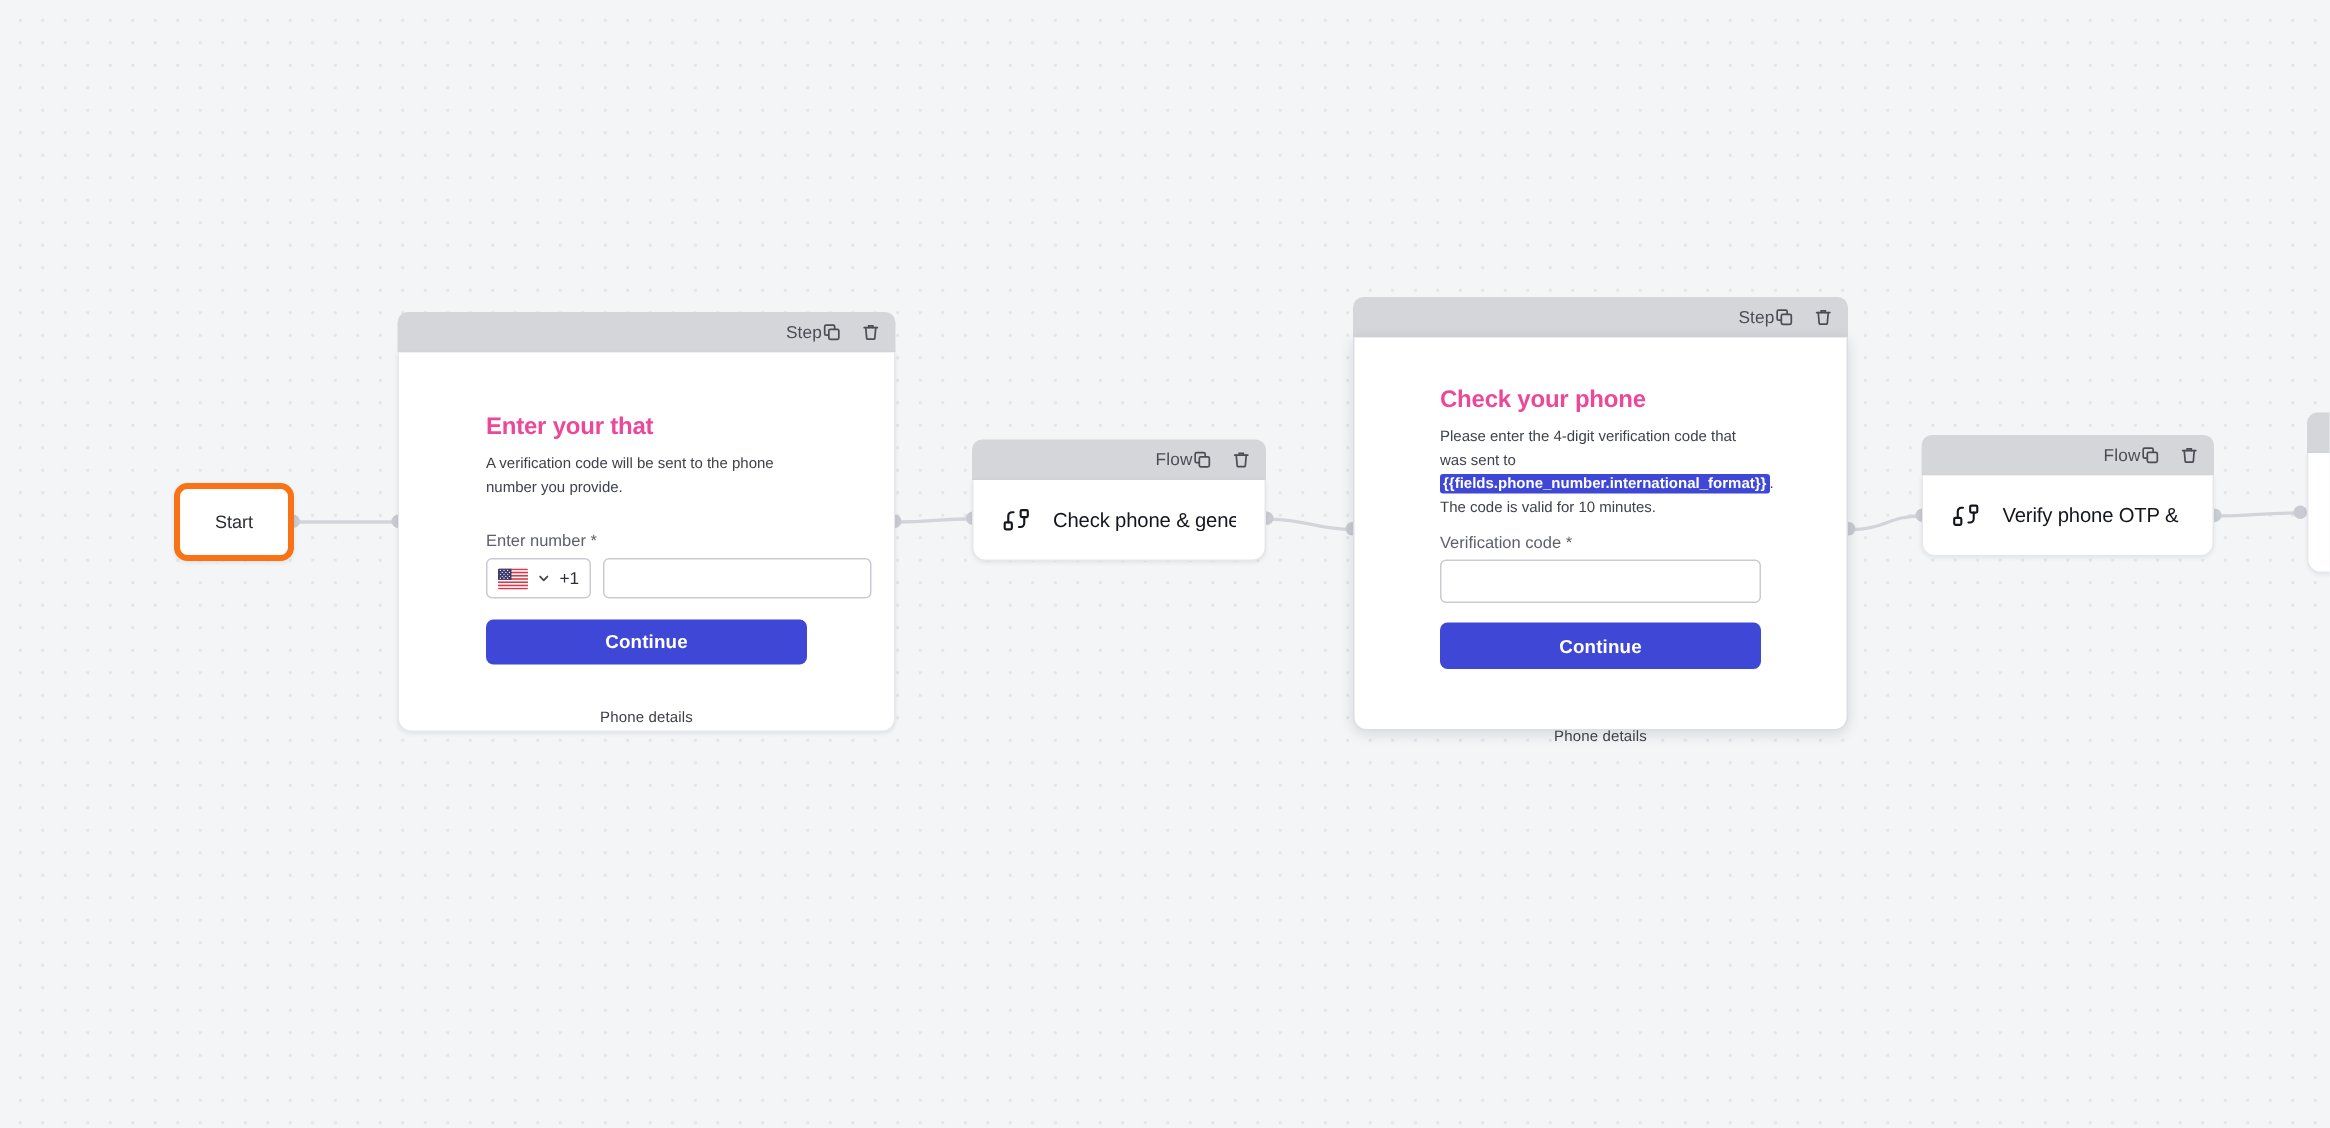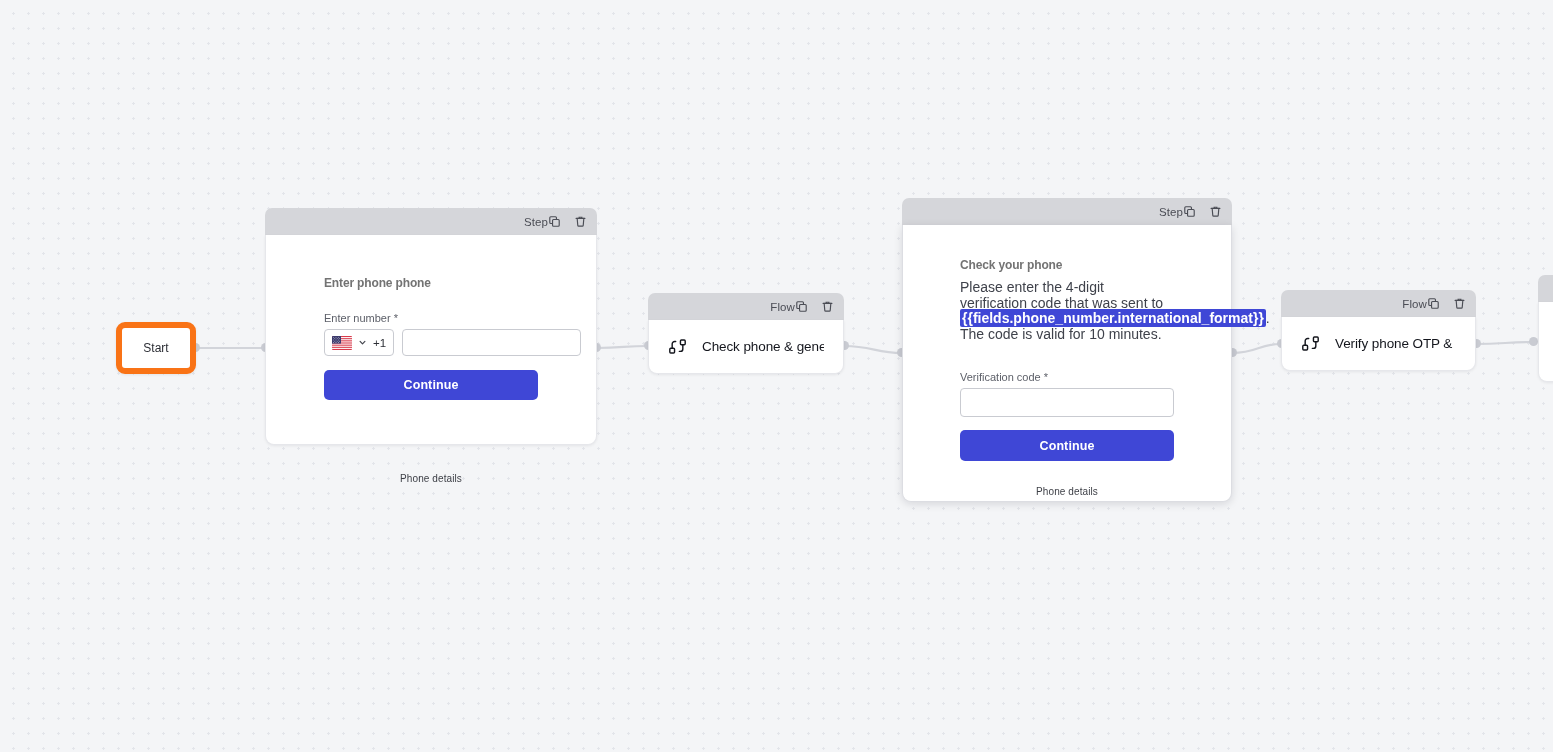--- a/index.html
+++ b/index.html
@@ -81,28 +81,28 @@
     font-size: 10px;
     color: #3d3f46;
     letter-spacing: 0.1px;
   }
 
   
   .screen {
     padding: 41px 58px 44px 58px;
   }
   .screen h2 {
-    font-size: 12px;
+    font-size: 16px;
     font-weight: 700;
-    color: #737373;
+    color: #ec4899;
     letter-spacing: -0.15px;
     margin-bottom: 8px;
   }
   .screen p.desc {
-    font-size: 14px;
+    font-size: 10px;
     line-height: 15.5px;
     color: #3f424b;
   }
   .field-label {
     font-size: 11px;
     color: #5d6069;
     margin-bottom: 5px;
   }
   .field-group { margin-top: 22px; }
 
@@ -204,21 +204,21 @@
   <div class="handle" style="left:592px;top:343px;"></div>
   <div class="handle" style="left:644px;top:341px;"></div>
   <div class="handle" style="left:840px;top:341px;"></div>
   <div class="handle" style="left:897px;top:348px;"></div>
   <div class="handle" style="left:1228px;top:348px;"></div>
   <div class="handle" style="left:1277px;top:339px;"></div>
   <div class="handle" style="left:1472px;top:339px;"></div>
   <div class="handle" style="left:1529px;top:337px;"></div>
 
   <div class="node" style="left:116px;top:322px;width:80px;height:52px;">
-    <div style="width:100%;height:100%;background:#fff;border:6px solid #f97316;border-radius:9px;box-shadow:0 1px 3px rgba(16,18,32,0.07);display:flex;align-items:center;justify-content:center;">
+    <div style="width:100%;height:100%;background:#fff;border:4px solid #f97316;border-radius:9px;box-shadow:0 1px 3px rgba(16,18,32,0.07);display:flex;align-items:center;justify-content:center;">
       <span style="font-size:12px;color:#2c2e35;">Start</span>
     </div>
   </div>
 
   <div class="node" style="left:265px;top:208px;width:332px;">
     <div class="node-header">
       <span class="title">Step</span>
       <span class="hdr-icons">
         <span class="icon-btn">
           <svg width="13" height="13" viewBox="0 0 16 16" fill="none" stroke="#4b4d55" stroke-width="1.4">
@@ -230,21 +230,22 @@
           <svg width="13" height="13" viewBox="0 0 16 16" fill="none" stroke="#4b4d55" stroke-width="1.4" stroke-linecap="round">
             <path d="M2.6 4.2h10.8"></path>
             <path d="M6.3 4.2V2.8h3.4v1.4"></path>
             <path d="M3.9 4.2l.75 8.6a1 1 0 0 0 1 .9h4.7a1 1 0 0 0 1-.9l.75-8.6"></path>
           </svg>
         </span>
       </span>
     </div>
     <div class="node-body">
       <div class="screen">
-        <h2>Enter phone phone</h2>
+        <h2>Enter your that</h2>
+        <p class="desc">A verification code will be sent to the phone number you provide.</p>
 
         <div class="field-group">
           <div class="field-label">Enter number *</div>
           <div class="phone-row">
             <div class="cc-select">
               <svg class="flag" viewBox="0 0 20 14">
                 <rect width="20" height="14" fill="#ffffff"></rect>
                 <g fill="#d8394a">
                   <rect y="0" width="20" height="1.08"></rect>
                   <rect y="2.15" width="20" height="1.08"></rect>
@@ -336,21 +337,21 @@
             <path d="M3.9 4.2l.75 8.6a1 1 0 0 0 1 .9h4.7a1 1 0 0 0 1-.9l.75-8.6"></path>
           </svg>
         </span>
       </span>
     </div>
     <div class="node-body">
       <div class="screen" style="padding:33px 57px 40px 57px;">
         <h2>Check your phone</h2>
         <p class="desc"><span>Please enter the 4-digit verification code that was sent to </span><span class="var-token">{{fields.phone_number.international_format}}</span><span>. The code is valid for 10 minutes.</span></p>
 
-        <div class="field-group" style="margin-top:29px;">
+        <div class="field-group" style="margin-top:10px;">
           <div class="field-label">Verification code *</div>
           <input class="full-input" type="text" value="" style="">
           <button class="btn-primary" style="margin-top:13px;height:31px;">Continue</button>
         </div>
       </div>
     </div>
     <div class="node-caption" style="top:288px;">Phone details</div>
   </div>
 
   <div class="node" style="left:1281px;top:290px;width:195px;">

